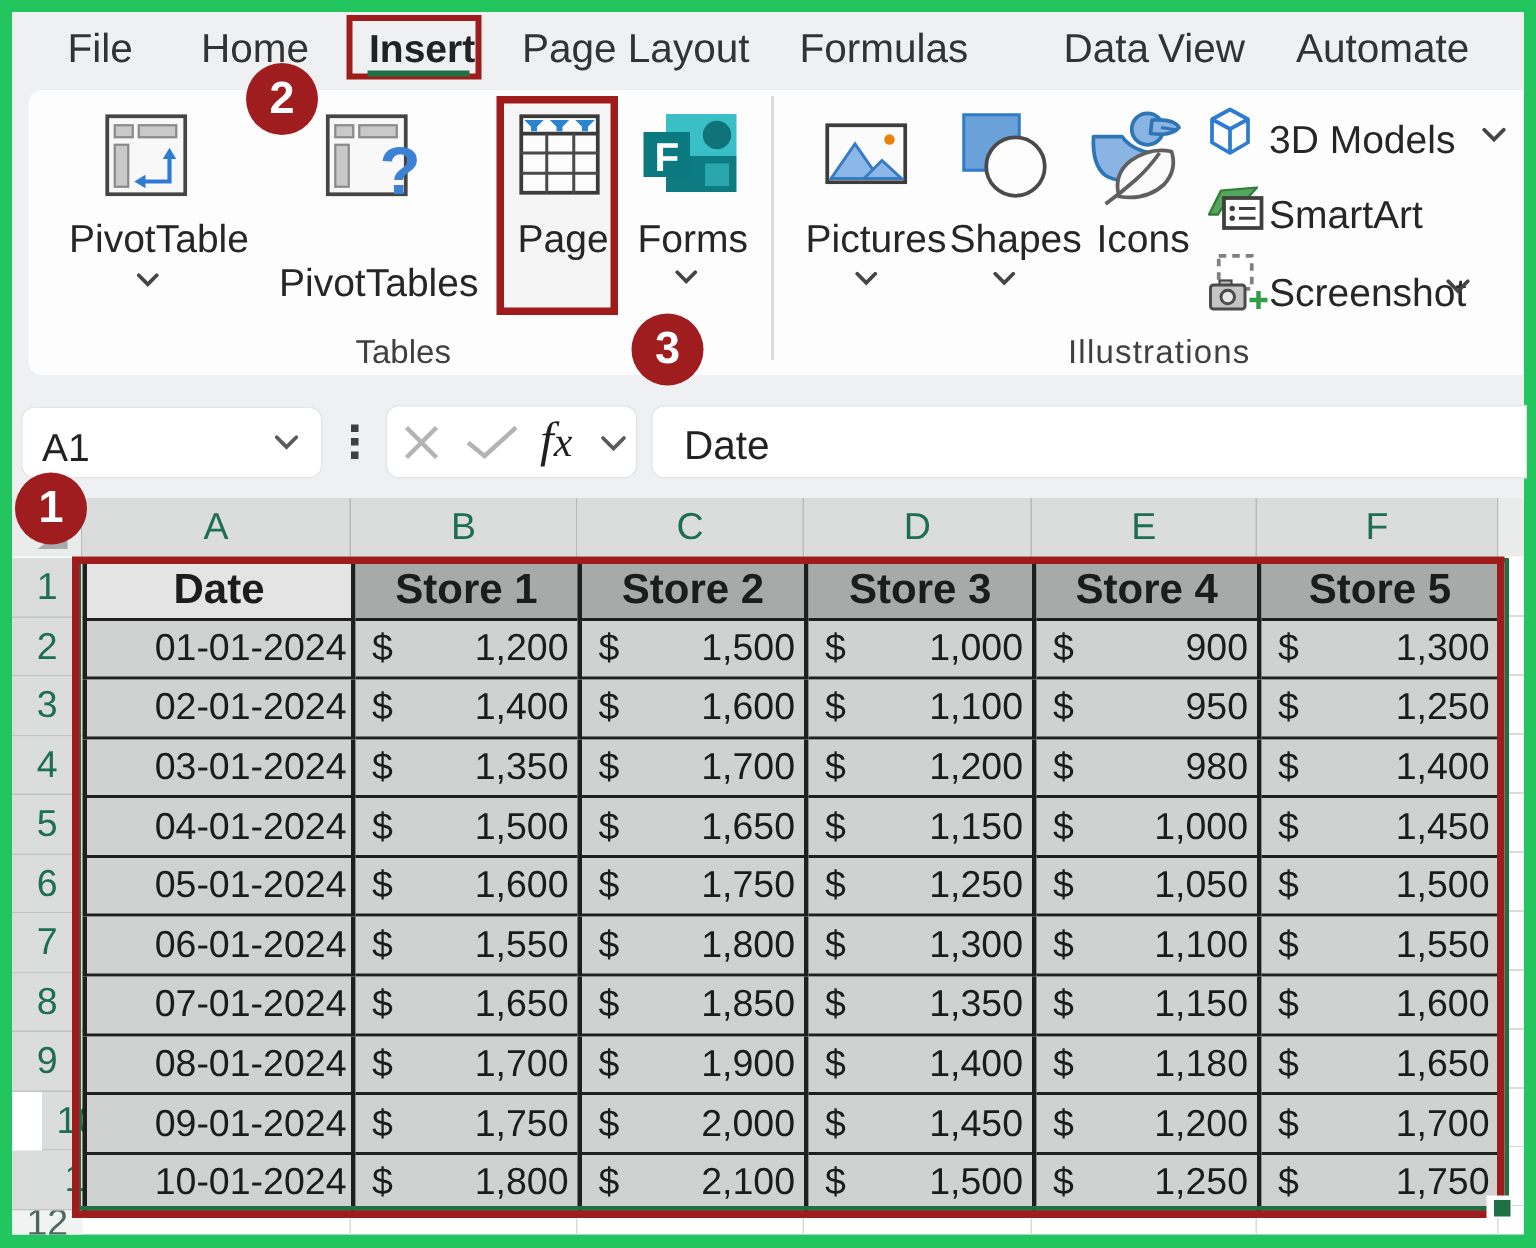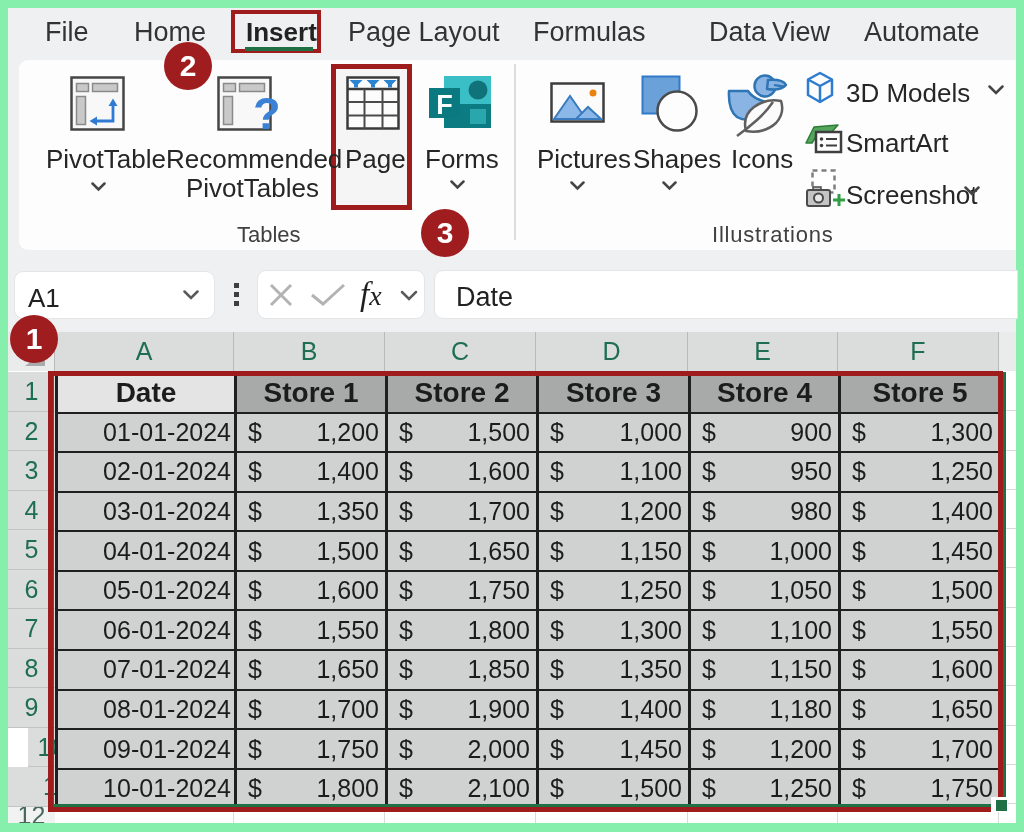--- a/index.html
+++ b/index.html
@@ -1,16 +1,16 @@
 <!DOCTYPE html>
 <html><head>
 <meta charset="utf-8">
 <style>
   html,body{margin:0;padding:0;}
-  #root{position:relative;width:1024px;height:832px;background:#86efac;overflow:hidden;
+  #root{position:relative;width:1024px;height:832px;background:#22c55e;overflow:hidden;
         font-family:"Liberation Sans",sans-serif;}
   .abs{position:absolute;}
   
   #bg{left:8px;top:8px;width:1008px;height:324px;background:#eff0f1;}
   #sheet{left:8px;top:332px;width:1008px;height:491px;background:#fff;}
   
   .tab{position:absolute;font-size:27px;color:#333;line-height:27px;top:19px;white-space:nowrap;}
   #insbox{left:231px;top:10px;width:82px;height:35px;border:4px solid #9e1c1c;background:transparent;}
   #insgreen{left:245px;top:47px;width:68px;height:4px;background:#1f7145;}
   
@@ -59,21 +59,20 @@
   <div class="abs" id="insgreen"></div>
 
   <div class="abs" id="panel"></div>
   <div class="abs" id="tblbox"></div>
   <div class="sep" style="left:514px;top:64px;height:176px;"></div>
 
   <div class="glbl" style="left:237px;top:224px;">Tables</div>
   <div class="glbl" style="left:712px;top:224px;letter-spacing:0.8px;">Illustrations</div>
 
   <div class="lbl" style="left:46px;top:148px;width:104px;">PivotTable</div>
-  <div class="lbl" style="left:166px;top:148px;width:158px;">Recommended</div>
   <div class="lbl" style="left:186px;top:177px;width:118px;">PivotTables</div>
   <div class="lbl" style="left:345px;top:148px;width:54px;">Page</div>
   <div class="lbl" style="left:425px;top:148px;width:66px;">Forms</div>
   <div class="lbl" style="left:537px;top:148px;width:82px;">Pictures</div>
   <div class="lbl" style="left:633px;top:148px;width:74px;">Shapes</div>
   <div class="lbl" style="left:731px;top:148px;width:52px;">Icons</div>
   <div class="lbl" style="left:846px;top:82px;">3D Models</div>
   <div class="lbl" style="left:846px;top:132px;">SmartArt</div>
   <div class="lbl" style="left:846px;top:184px;">Screenshot</div>
 

